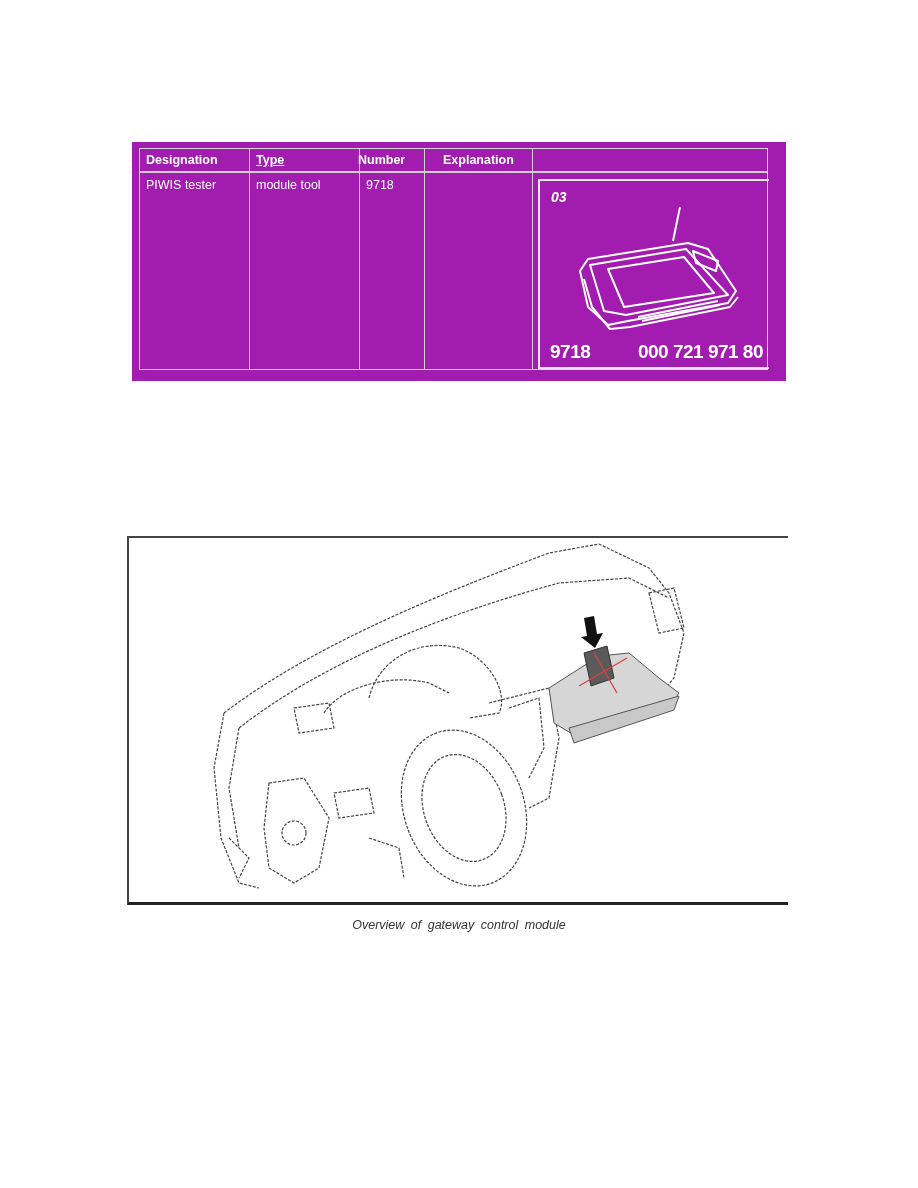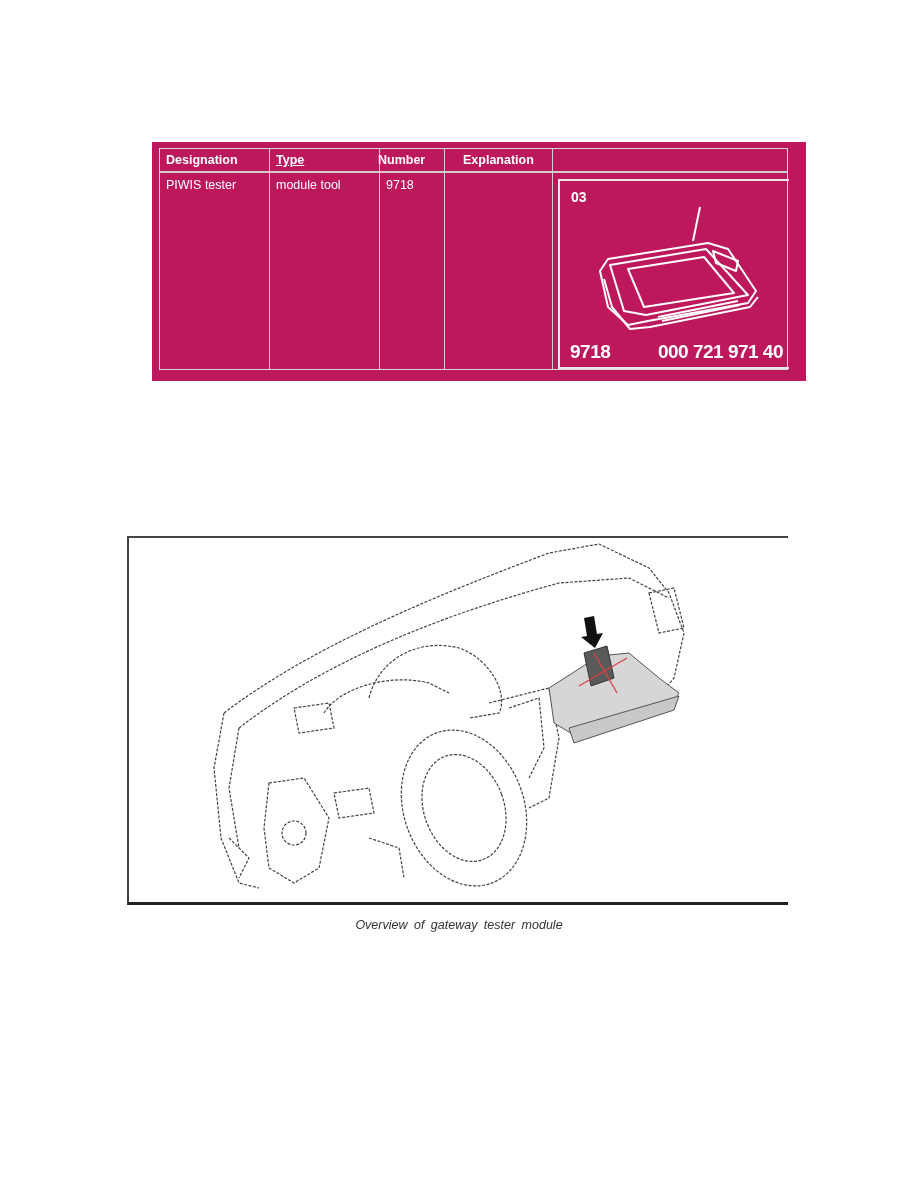--- a/index.html
+++ b/index.html
@@ -1,26 +1,26 @@
 <!DOCTYPE html>
 <html><head>
 <meta charset="utf-8">
 <style>
   html, body { margin:0; padding:0; background:#ffffff; }
   body { width:918px; height:1188px; position:relative; overflow:hidden; font-family:"Liberation Sans", sans-serif; }
 
-  .tool-table-wrap { position:absolute; left:132px; top:142px; width:654px; height:239px; background:#be185d;margin-left:20px; }
+  .tool-table-wrap { position:absolute; left:132px; top:142px; width:654px; height:239px; background:#a21caf; }
   .tool-table { position:absolute; left:7px; top:6px; width:629px; height:222px; border:1px solid #d8d8d8; box-sizing:border-box; }
   .col-line { position:absolute; top:0; bottom:0; width:1px; background:#cfcfcf; }
   .row-line { position:absolute; left:0; right:0; height:2px; background:#cfcfcf; }
   .hcell { position:absolute; top:0; height:23px; line-height:23px; color:#fff; font-weight:bold; font-size:12.5px; padding-left:6px; box-sizing:border-box; }
   .bcell { position:absolute; top:27px; color:#fff; font-size:12.5px; padding-left:6px; box-sizing:border-box; }
 
   .tool-image { position:absolute; left:398px; top:30px; width:231px; height:190px; border:2px solid #e8e8e8; box-sizing:border-box; border-right:none; }
-  .tool-image-id { position:absolute; left:11px; top:8px; color:#fff; font-weight:bold; font-size:14px; }
+  .tool-image-id { position:absolute; left:11px; top:8px; color:#fff; font-weight:bold; font-size:14px;font-style:italic; }
   .tool-image-num { position:absolute; left:10px; bottom:4px; color:#fff; font-weight:bold; font-size:19px; letter-spacing:-0.5px; }
   .tool-image-part { position:absolute; right:6px; bottom:4px; color:#fff; font-weight:bold; font-size:19px; letter-spacing:-0.5px; }
   .tool-image svg { position:absolute; left:28px; top:18px; }
 
   .figure-frame { position:absolute; left:127px; top:536px; width:661px; height:369px; border-left:2px solid #444; border-top:2px solid #444; border-bottom:3px solid #222; box-sizing:border-box; background:#fff; }
   .figure-frame svg { position:absolute; left:0; top:0; }
   .figure-caption { position:absolute; left:0; width:918px; top:918px; text-align:center; font-style:italic; font-size:12.5px; color:#333; word-spacing:3px; }
 </style>
 </head>
 <body>
@@ -51,21 +51,21 @@
           <line x1="105" y1="42" x2="112" y2="8"></line>
           <path d="M12 72 L20 60 L120 44 L140 50 L168 92 L160 104 L60 122 L40 126 L20 108 Z"></path>
           <path d="M16 80 L24 108 L42 130 L62 128 L162 108 L170 98"></path>
           <path d="M22 66 L118 50 L160 96 L58 116 L36 112 Z"></path>
           <path d="M40 70 L116 58 L146 94 L56 108 Z"></path>
           <path d="M125 52 L150 62 L148 72 L128 64 Z"></path>
           <path d="M70 118 L150 102 M74 122 L152 106"></path>
         </g>
       </svg>
       <span class="tool-image-num">9718</span>
-      <span class="tool-image-part">000 721 971 40</span>
+      <span class="tool-image-part">000 721 971 80</span>
     </div>
   </div>
 </div>
 
 <div class="figure-frame">
   <svg width="661" height="369" viewBox="0 0 661 369">
     <g fill="none" stroke="#444" stroke-width="1.2" stroke-dasharray="3 1.5">
 
       <path d="M95 175 C180 110 300 60 420 15 L470 6 L520 30 L540 55 L555 95 L545 140 L520 170"></path>
       <path d="M110 190 C200 120 320 75 430 45 L500 40 L540 60"></path>
@@ -100,13 +100,13 @@
 
     <path d="M455 115 L478 108 L485 140 L462 148 Z" fill="#5a5a5a" stroke="#333" stroke-width="1"></path>
 
     <line x1="450" y1="148" x2="498" y2="120" stroke="#e04040" stroke-width="1.3"></line>
     <line x1="465" y1="115" x2="488" y2="155" stroke="#e04040" stroke-width="1.3"></line>
 
     <path d="M455 80 L465 78 L468 96 L474 95 L466 110 L452 99 L458 98 Z" fill="#111"></path>
   </svg>
 </div>
 
-<div class="figure-caption">Overview of gateway tester module</div>
+<div class="figure-caption">Overview of gateway control module</div>
 
 </body></html>

